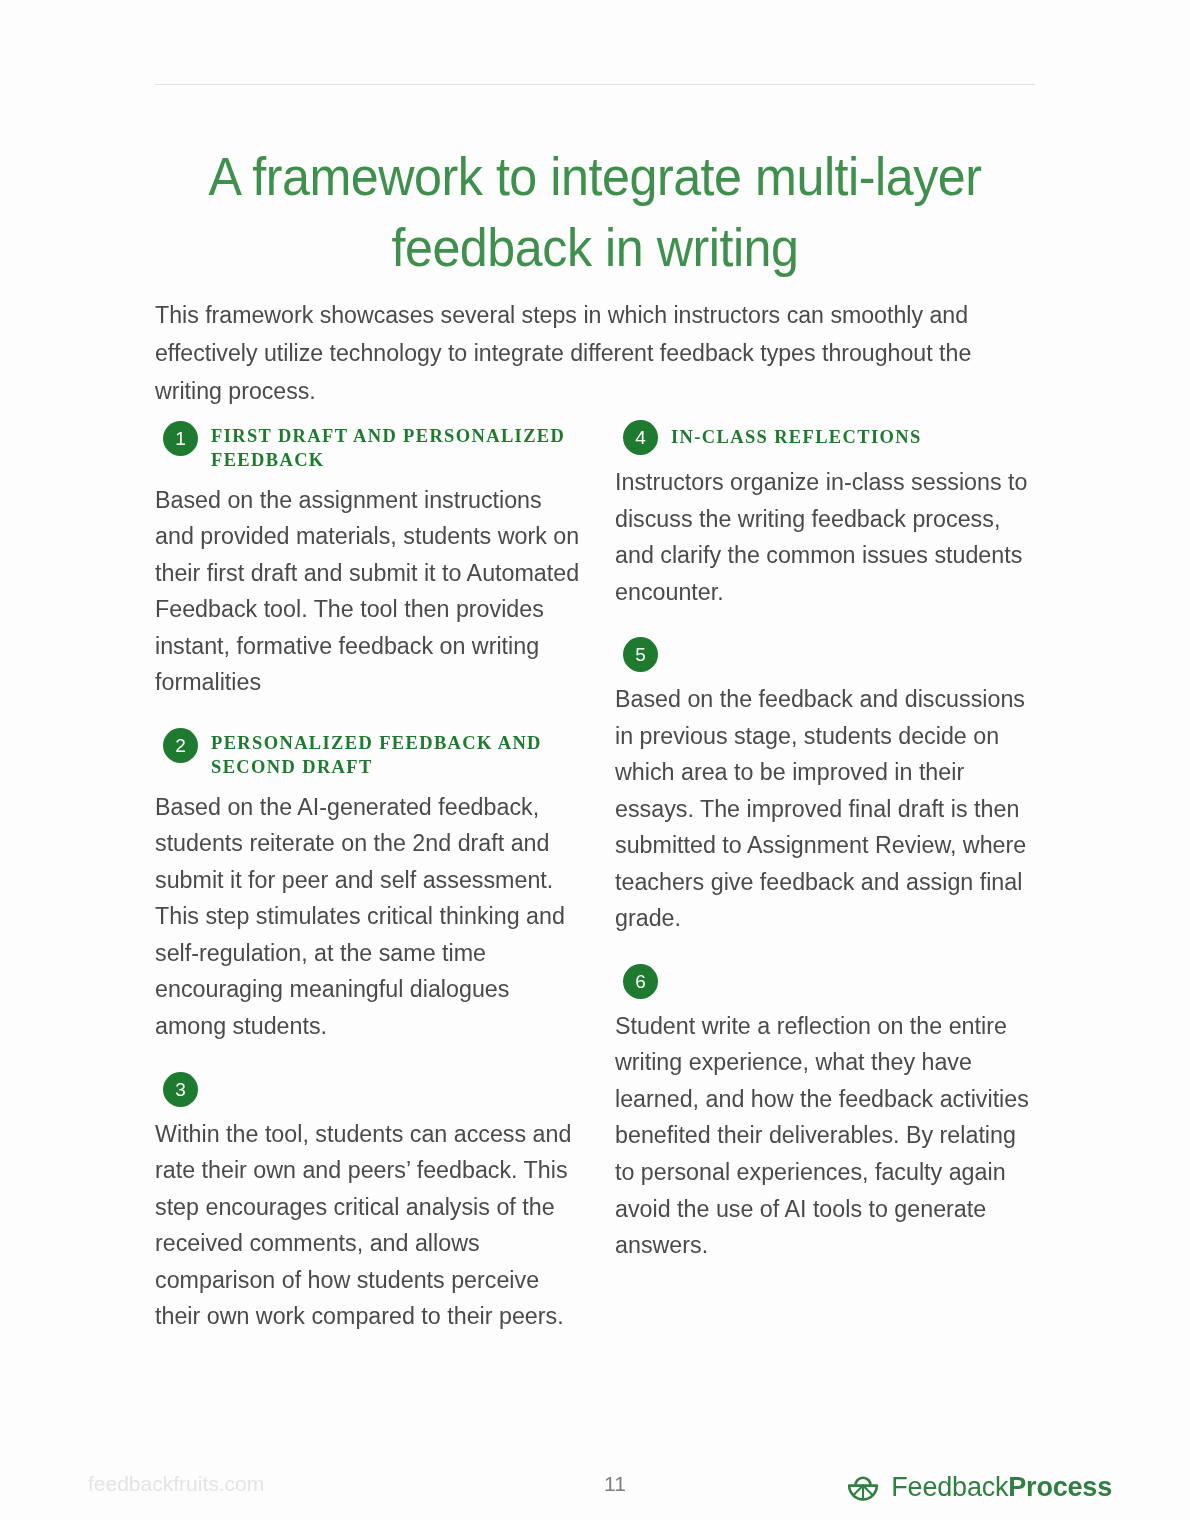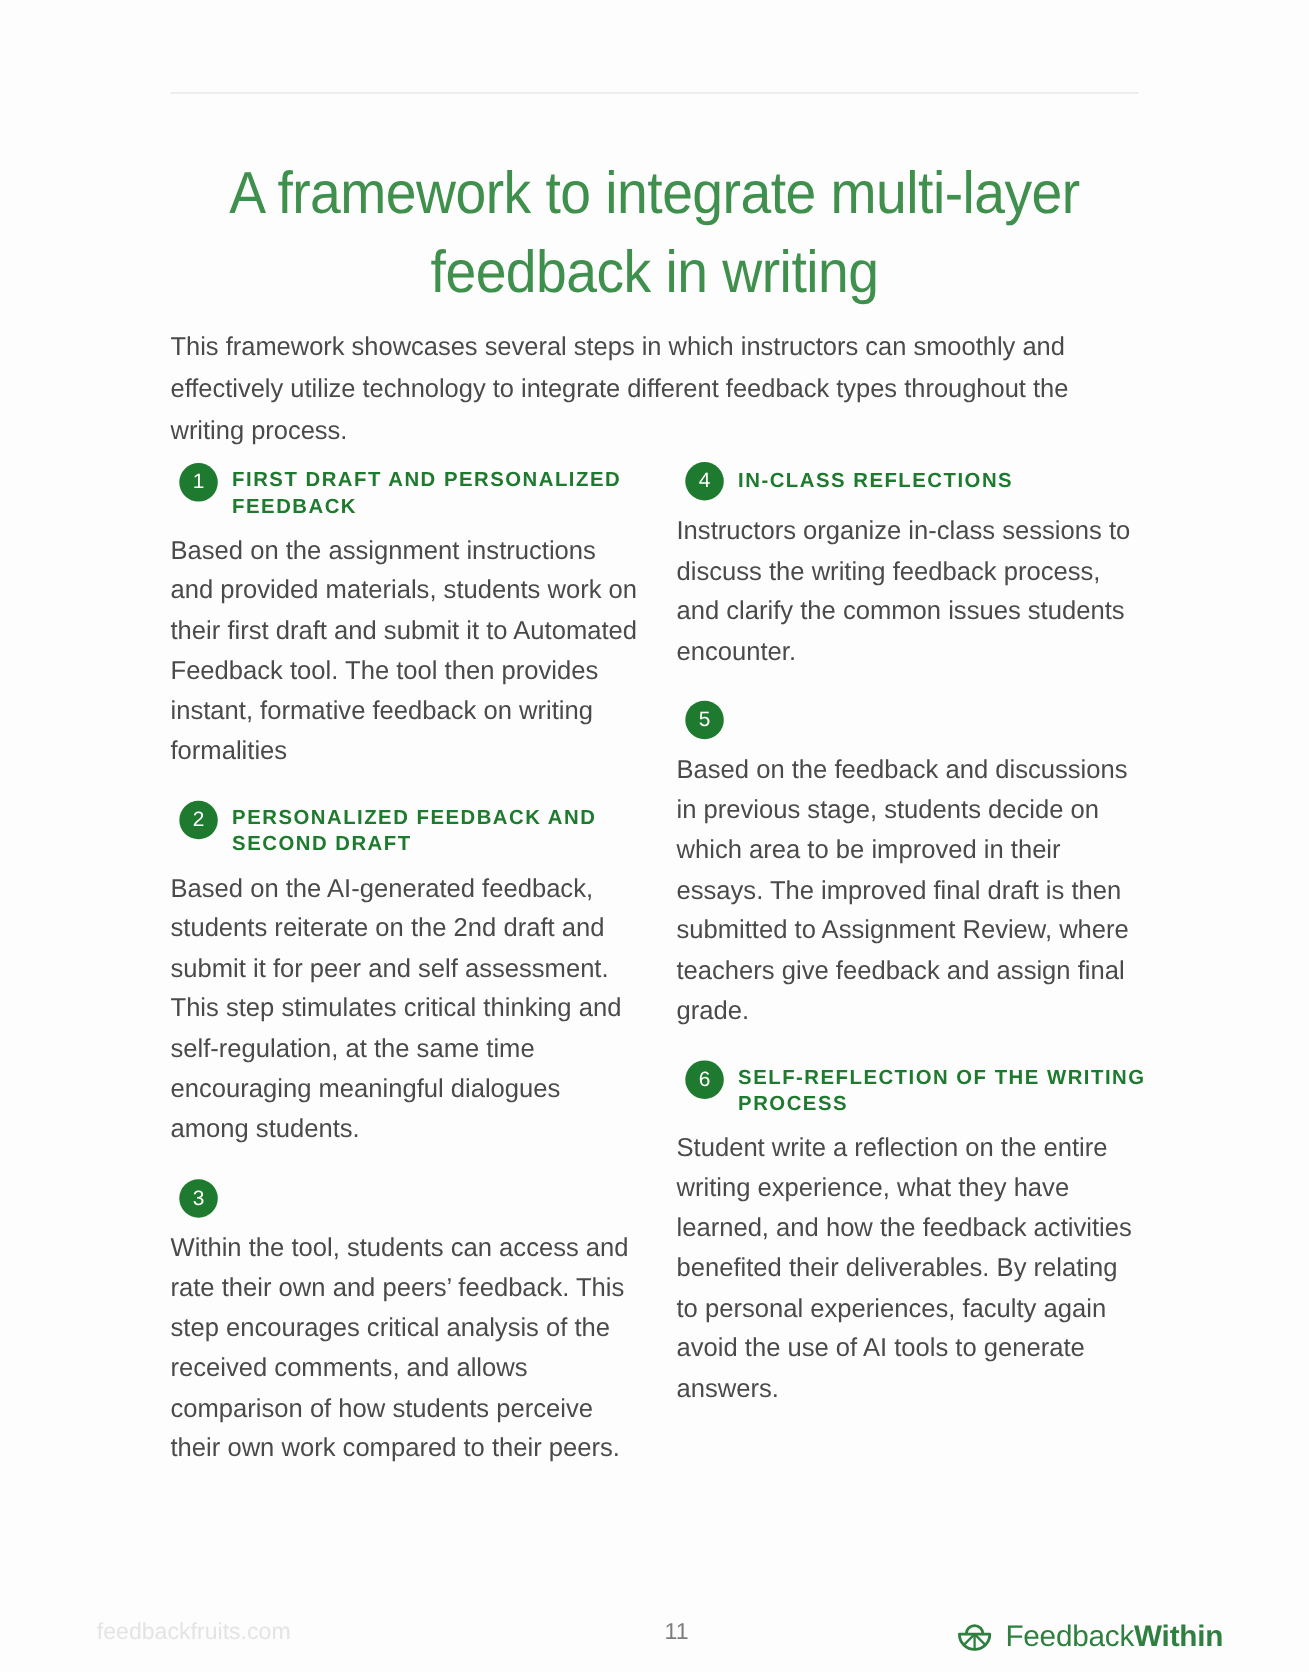--- a/index.html
+++ b/index.html
@@ -106,20 +106,21 @@
 
   .step-title {
     color: #1e7a2e;
     font-size: 18.5px;
     font-weight: 700;
     letter-spacing: 1.35px;
     line-height: 1.32;
     text-transform: uppercase;
     padding-top: 4px;
     max-width: 382px;
+    font-family: Liberation Serif, serif;
   }
   .step-head.single .step-title { padding-top: 0; }
 
   .step-body {
     color: #4a4a4a;
     font-size: 23.5px;
     line-height: 1.555;
     font-weight: 400;
     margin: 0 0 26px 0;
     transform: scaleX(0.99);
@@ -223,21 +224,20 @@
       <div class="step">
         <div class="step-head">
           <div class="badge">5</div>
         </div>
         <p class="step-body">Based on the feedback and discussions in previous stage, students decide on which area to be improved in their essays. The improved final draft is then submitted to Assignment Review, where teachers give feedback and assign final grade.</p>
       </div>
 
       <div class="step">
         <div class="step-head">
           <div class="badge">6</div>
-          <div class="step-title">Self-reflection of the writing process</div>
         </div>
         <p class="step-body">Student write a reflection on the entire writing experience, what they have learned, and how the feedback activities benefited their deliverables. By relating to personal experiences, faculty again avoid the use of AI tools to generate answers.</p>
       </div>
 
     </div>
 
   </div>
 
   <div class="footer">
     <div class="footer-site">feedbackfruits.com</div>
@@ -251,18 +251,18 @@
           <g stroke="#2f8040" stroke-width="2.1" stroke-linecap="round">
             <line x1="17" y1="17.6" x2="17" y2="31.3"></line>
             <line x1="17" y1="17.6" x2="7.3" y2="27.3"></line>
             <line x1="17" y1="17.6" x2="26.7" y2="27.3"></line>
           </g>
 
           <path d="M9.4 17.4 a7.6 7.6 0 0 1 15.2 0" fill="none" stroke="#2f8040" stroke-width="2.6" stroke-linecap="round"></path>
         </svg>
       </span>
       <span class="brand-text">
-        <span class="light">Feedback</span><span class="bold">Within</span>
+        <span class="light">Feedback</span><span class="bold">Process</span>
       </span>
     </div>
   </div>
 
 </div>
 
 </body></html>

